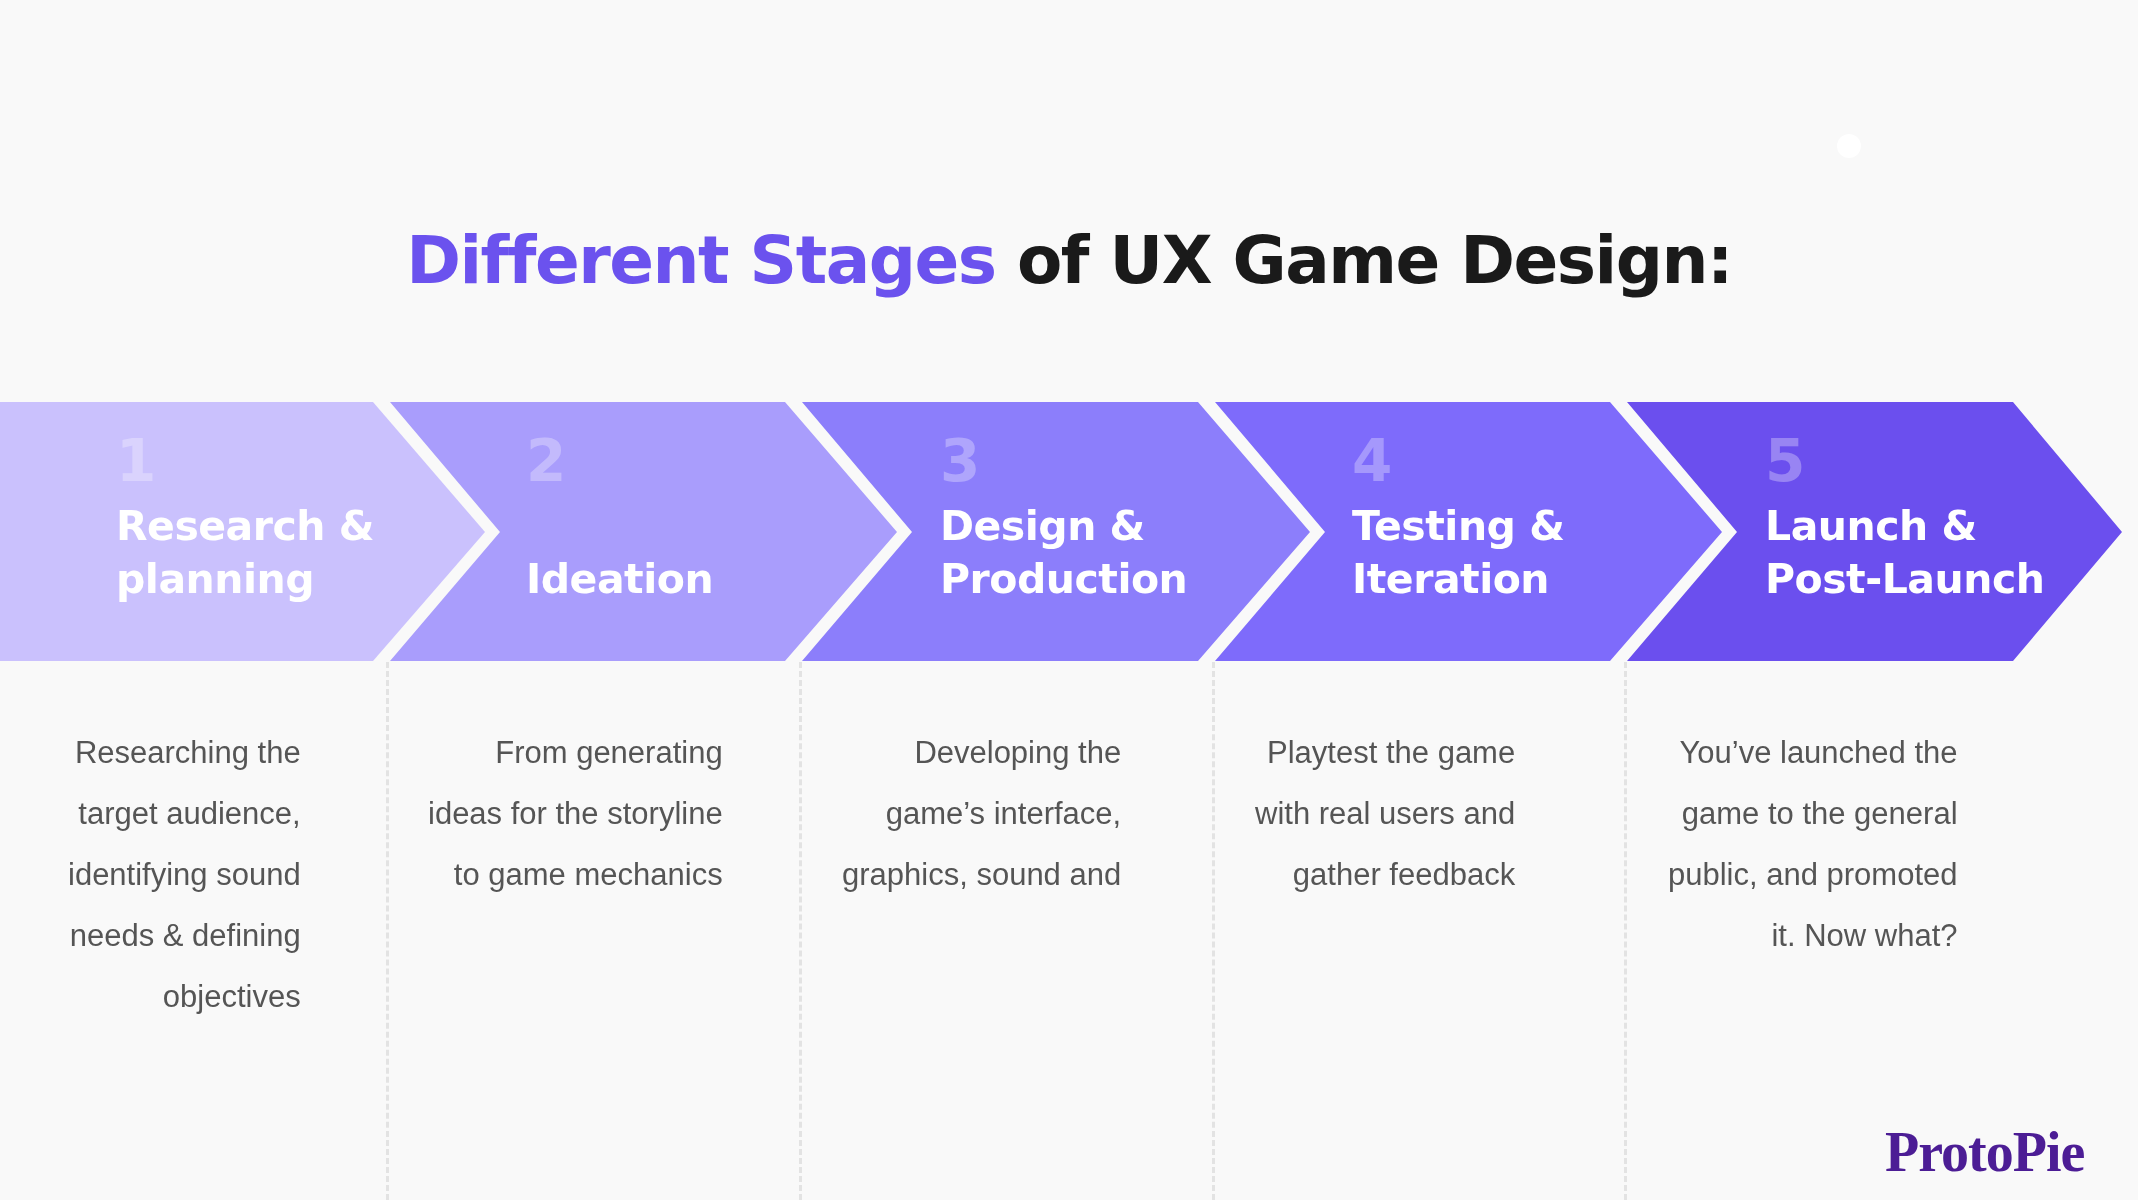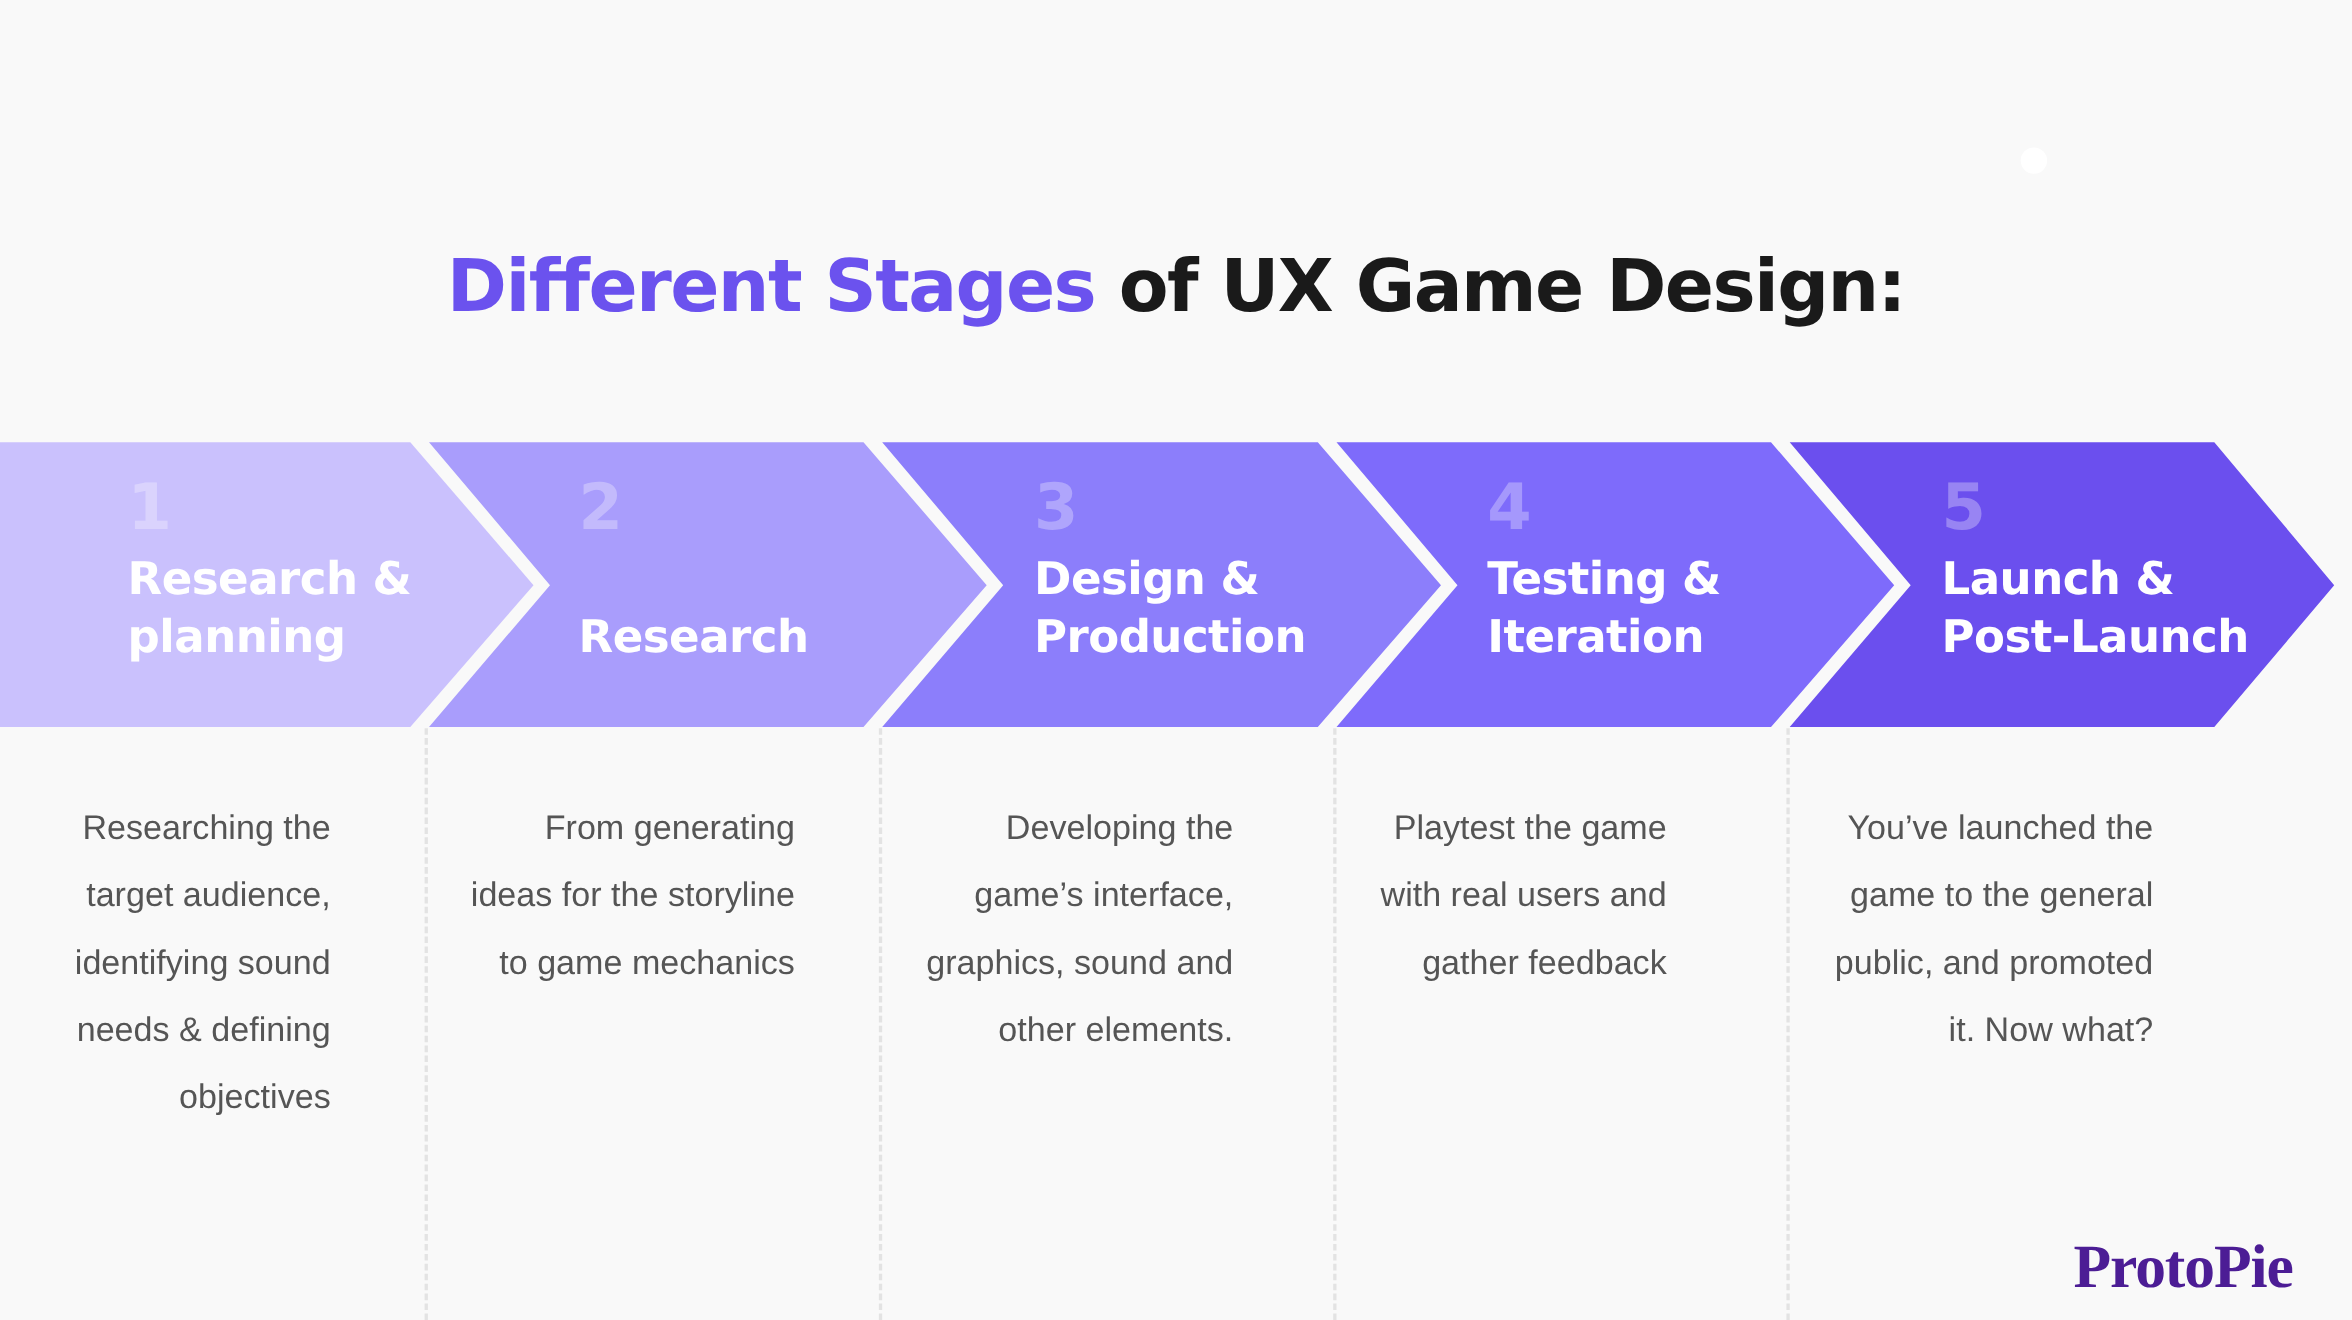--- a/index.html
+++ b/index.html
@@ -33,21 +33,21 @@
   <polygon fill="#7E6BFB" points="1215,402 1610,402 1722,532 1610,661 1215,661 1325,532"></polygon>
   <polygon fill="#6B4FEE" points="1627,402 2013,402 2122,532 2013,661 1627,661 1737,532"></polygon>
 </svg>
 
 <div class="stage-head" style="left:116px;">
   <span class="stage-num">1</span>
   <span class="stage-label"><span>Research &amp;</span><br><span>planning</span></span>
 </div>
 <div class="stage-head" style="left:526px;">
   <span class="stage-num">2</span>
-  <span class="stage-label"><br><span>Research</span></span>
+  <span class="stage-label"><br><span>Ideation</span></span>
 </div>
 <div class="stage-head" style="left:940px;">
   <span class="stage-num">3</span>
   <span class="stage-label"><span>Design &amp;</span><br><span>Production</span></span>
 </div>
 <div class="stage-head" style="left:1352px;">
   <span class="stage-num">4</span>
   <span class="stage-label"><span>Testing &amp;</span><br><span>Iteration</span></span>
 </div>
 <div class="stage-head" style="left:1765px;">
@@ -69,21 +69,20 @@
 </div>
 <div class="desc" style="left:428px;">
   <div>From generating</div>
     <div>ideas for the storyline</div>
     <div>to game mechanics</div>
 </div>
 <div class="desc" style="left:842px;">
   <div>Developing the</div>
     <div>game’s interface,</div>
     <div>graphics, sound and</div>
-    <div>other elements.</div>
 </div>
 <div class="desc" style="left:1255px;">
   <div>Playtest the game</div>
     <div>with real users and</div>
     <div>gather feedback</div>
 </div>
 <div class="desc" style="left:1668px;">
   <div>You’ve launched the</div>
     <div>game to the general</div>
     <div>public, and promoted</div>

